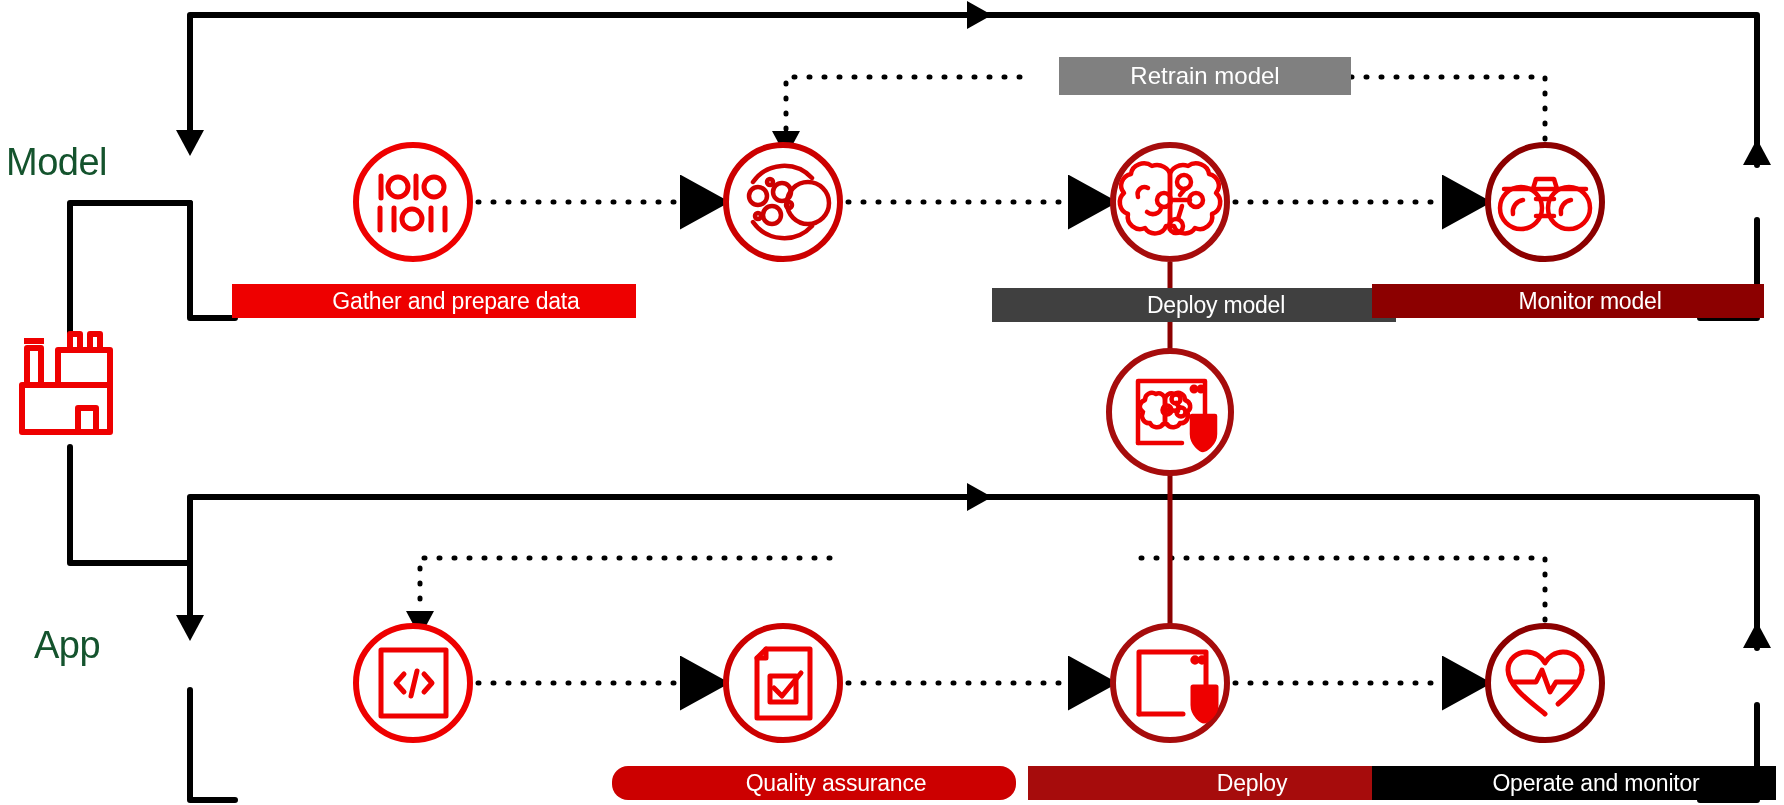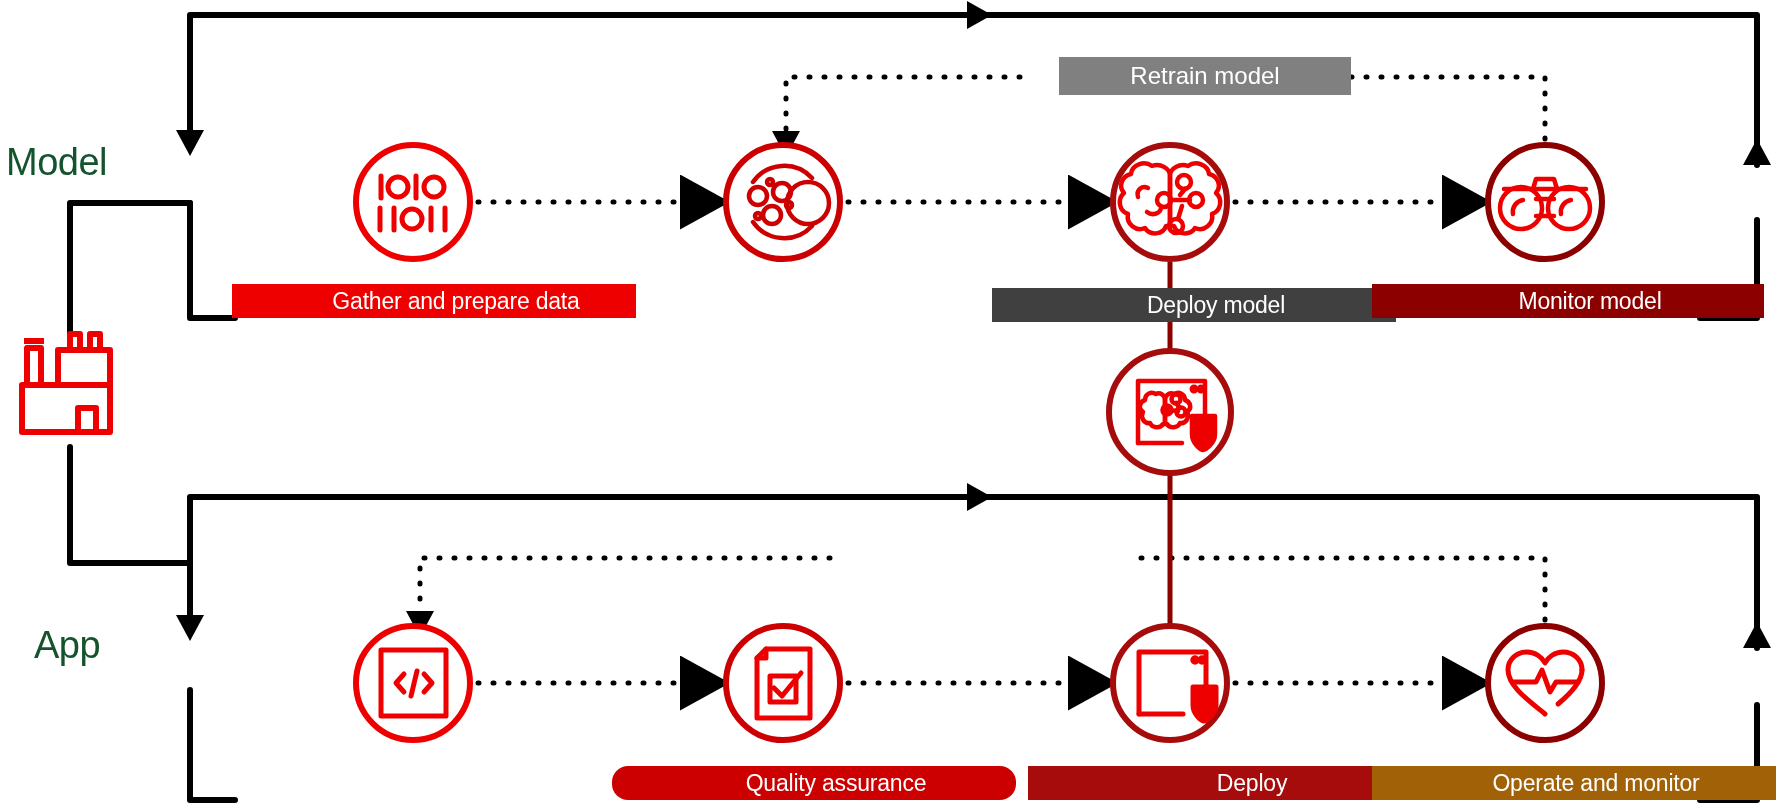--- a/index.html
+++ b/index.html
@@ -210,15 +210,15 @@
   <div class="lane-label" style="left:34px;top:626px;">App</div>
 
   <div class="gbox" style="left:1023px;top:57px;width:292px;">Retrain model</div>
 
   <div class="bar" style="left:232px;top:284px;width:360px;background:#EE0000;">Gather and prepare data</div>
   <div class="bar" style="left:992px;top:288px;width:360px;background:#404040;">Deploy model</div>
   <div class="bar" style="left:1372px;top:284px;width:348px;background:#8C0000;">Monitor model</div>
 
   <div class="bar" style="left:612px;top:766px;width:360px;background:#CC0000;border-radius:16px;">Quality assurance</div>
   <div class="bar" style="left:992px;top:766px;width:360px;background:#A60C0C;margin-left:36px;">Deploy</div>
-  <div class="bar" style="left:1372px;top:766px;width:360px;background:#a16207;">Operate and monitor</div>
+  <div class="bar" style="left:1372px;top:766px;width:360px;background:#000000;">Operate and monitor</div>
 
 </div>
 
 </body></html>

